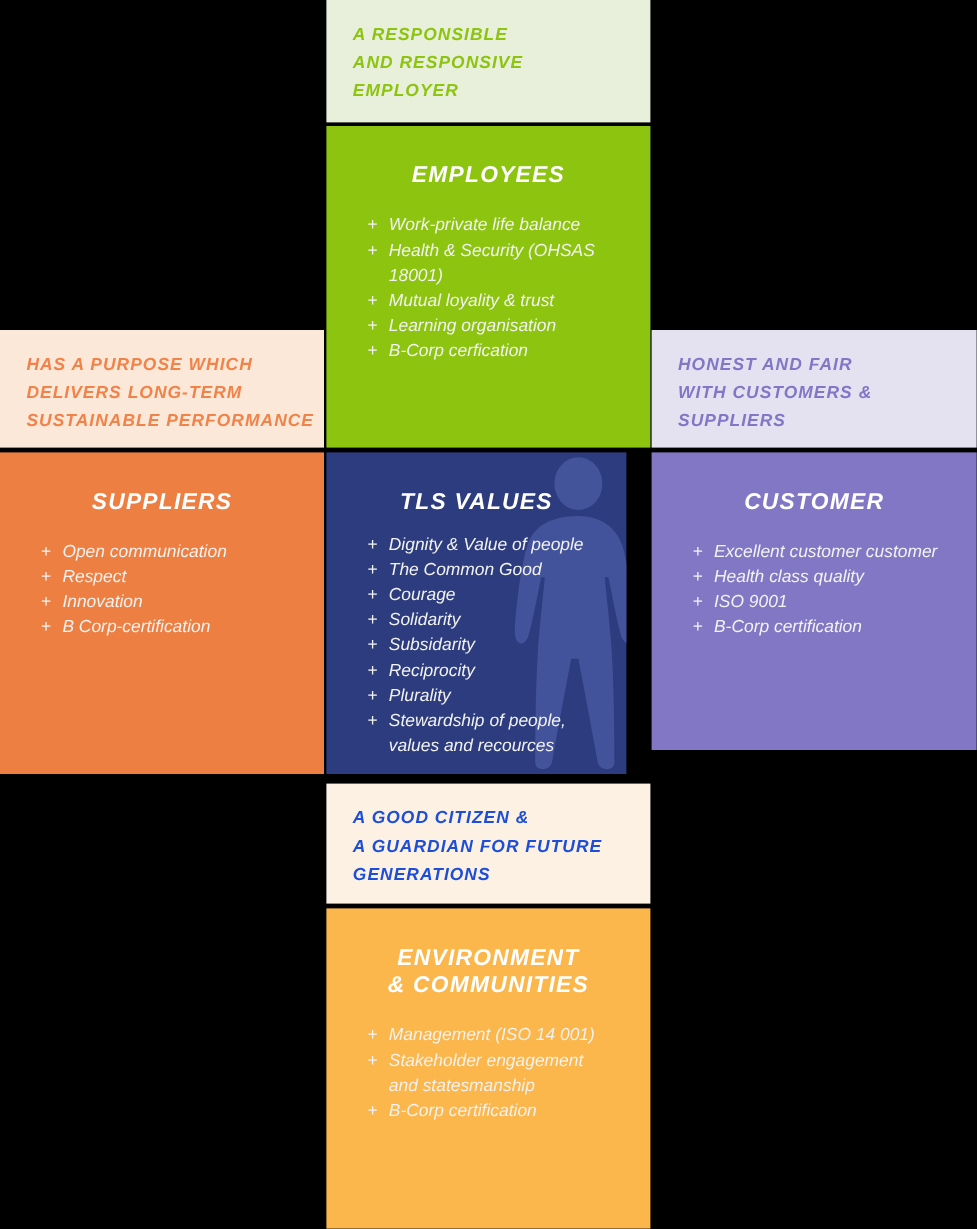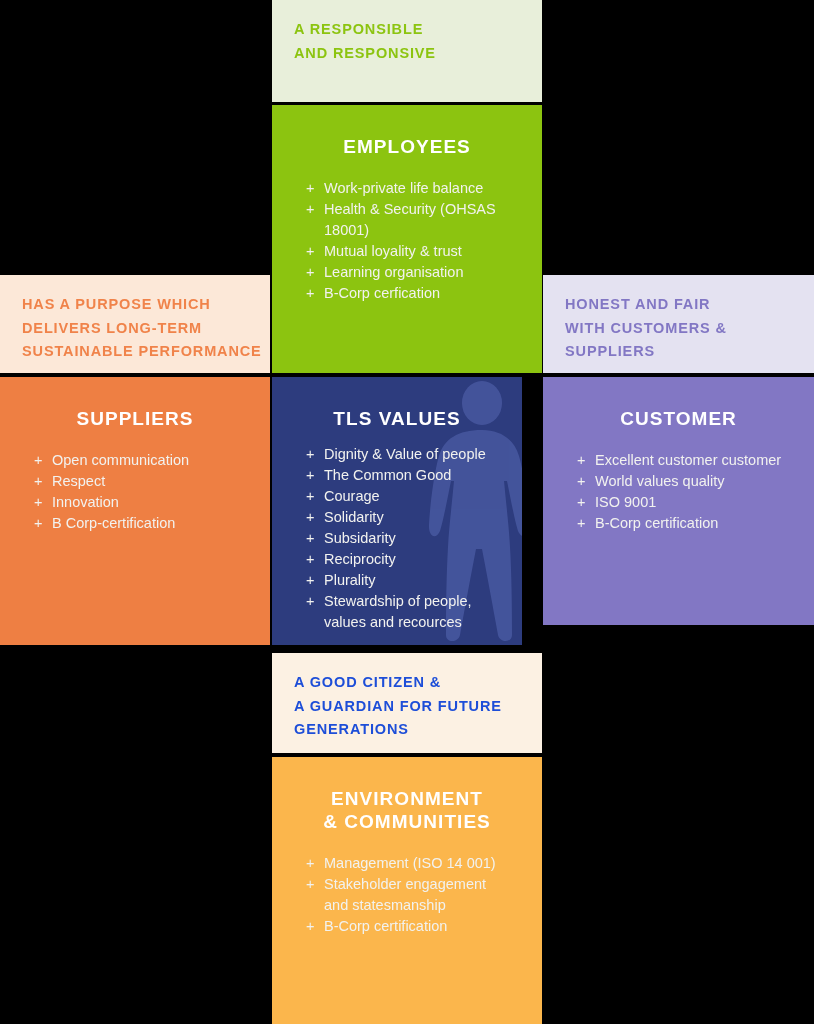--- a/index.html
+++ b/index.html
@@ -17,20 +17,21 @@
   .canvas {
     position: relative;
     width: 814px;
     height: 1024px;
     background: #000000;
   }
 
   .panel {
     position: absolute;
     box-sizing: border-box;
+    font-style: italic;
   }
 
   
   .statement {
     padding: 18px 22px 0 22px;
   }
   .statement .stmt-line {
     display: block;
     font-size: 14.5px;
     font-weight: bold;
@@ -94,20 +95,21 @@
   }
 </style>
 </head>
 <body>
 
 <div class="canvas">
 
   <div class="panel statement" id="p-employer-stmt" style="left:272px; top:0px; width:270px; height:102px; background:#e8efda; color:#8cc410;">
     <span class="stmt-line">A RESPONSIBLE</span>
     <span class="stmt-line">AND RESPONSIVE</span>
+    <span class="stmt-line">EMPLOYER</span>
   </div>
 
   <div class="panel category" id="p-employees" style="left:272px; top:105px; width:270px; height:268px; background:#8cc410;">
     <div class="cat-title">
       <span>EMPLOYEES</span>
     </div>
     <ul class="cat-list" id="list-employees">
         <li><span class="plus">+</span><span>Work-private life balance</span></li>
         <li><span class="plus">+</span><span>Health &amp; Security (OHSAS</span><span class="cont">18001)</span></li>
         <li><span class="plus">+</span><span>Mutual loyality &amp; trust</span></li>
@@ -184,21 +186,21 @@
         <li><span class="plus">+</span><span>Stewardship of people,</span><span class="cont">values and recources</span></li>
       </ul>
   </div>
 
   <div class="panel category" id="p-customer" style="left:543px; top:377px; width:271px; height:248px; background:#8277c4;">
     <div class="cat-title">
       <span>CUSTOMER</span>
     </div>
     <ul class="cat-list" id="list-customer">
         <li><span class="plus">+</span><span>Excellent customer customer</span></li>
-        <li><span class="plus">+</span><span>World values quality</span></li>
+        <li><span class="plus">+</span><span>Health class quality</span></li>
         <li><span class="plus">+</span><span>ISO 9001</span></li>
         <li><span class="plus">+</span><span>B-Corp certification</span></li>
       </ul>
   </div>
 
   <div class="panel statement" id="p-citizen-stmt" style="left:272px; top:653px; width:270px; height:100px; background:#fcf1e3; color:#1d4ed8;">
     <span class="stmt-line">A GOOD CITIZEN &amp;</span>
     <span class="stmt-line">A GUARDIAN FOR FUTURE</span>
     <span class="stmt-line">GENERATIONS</span>
   </div>

